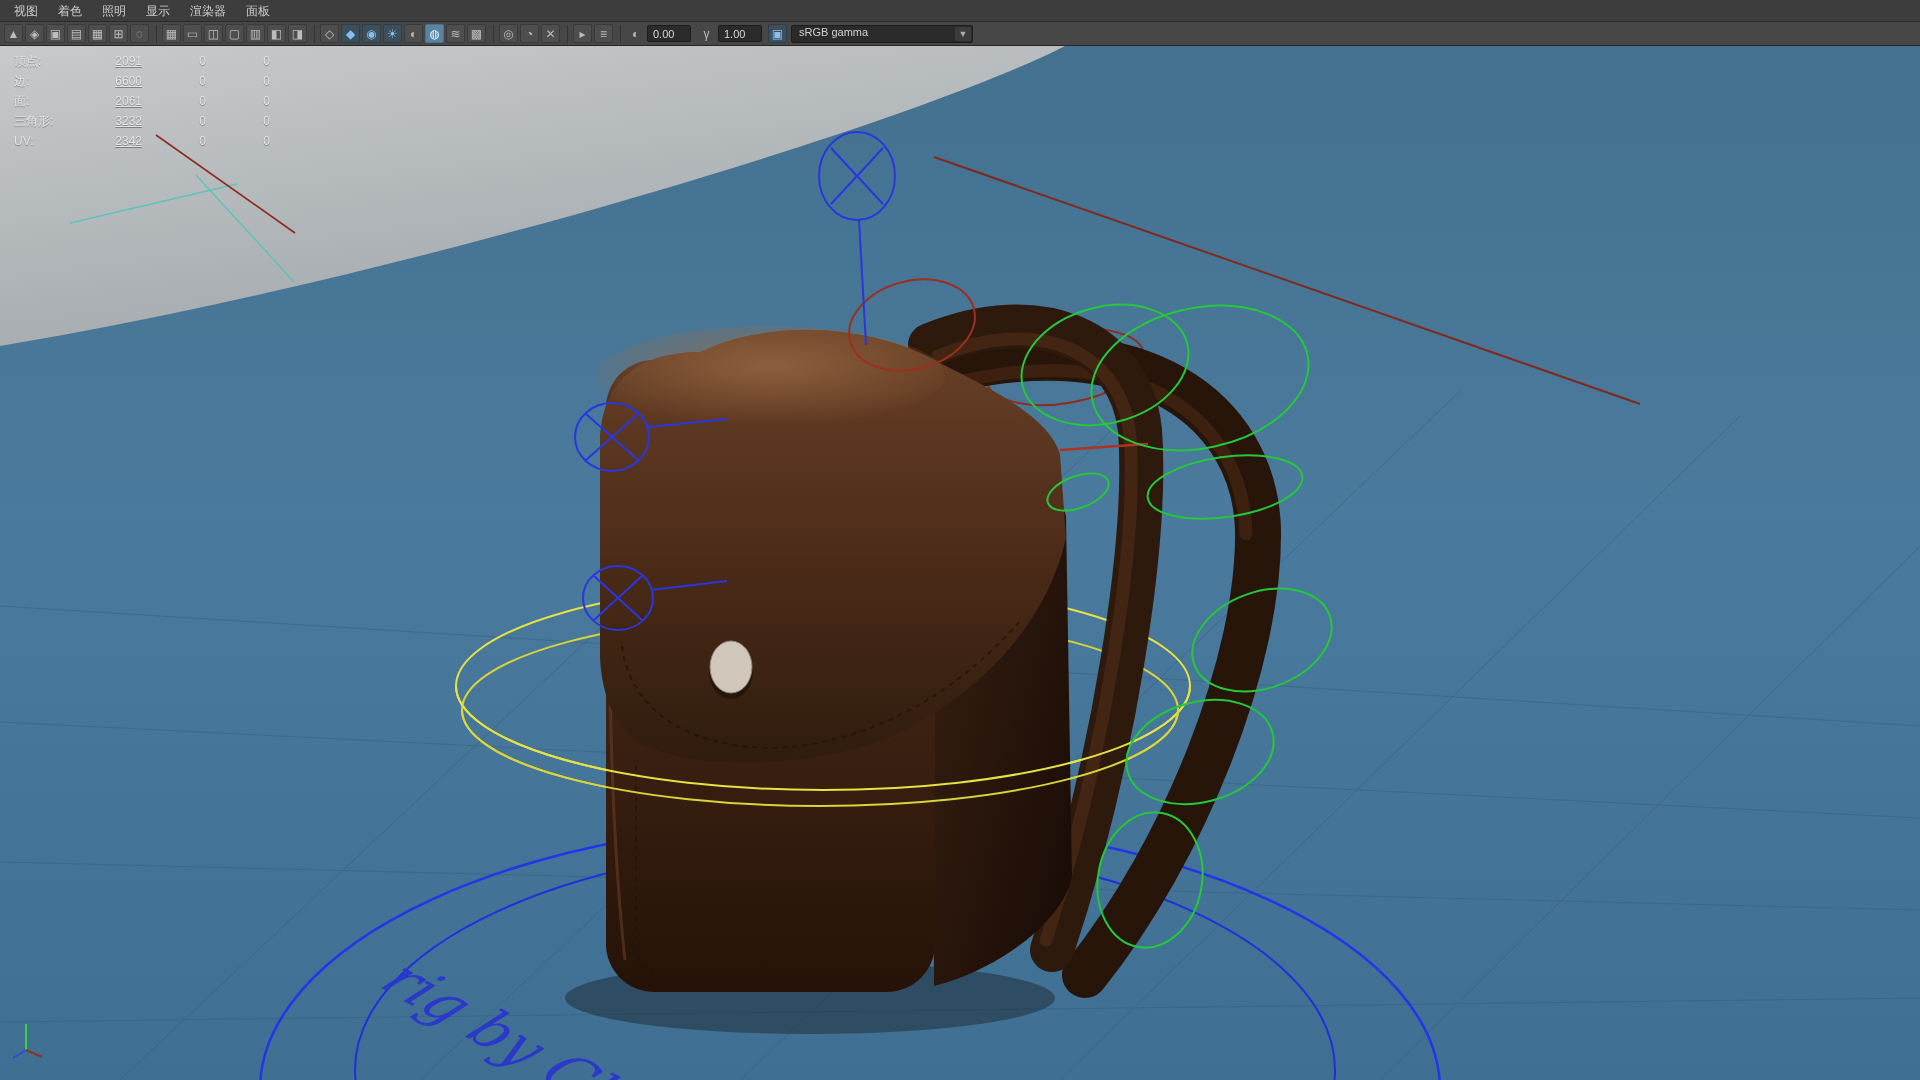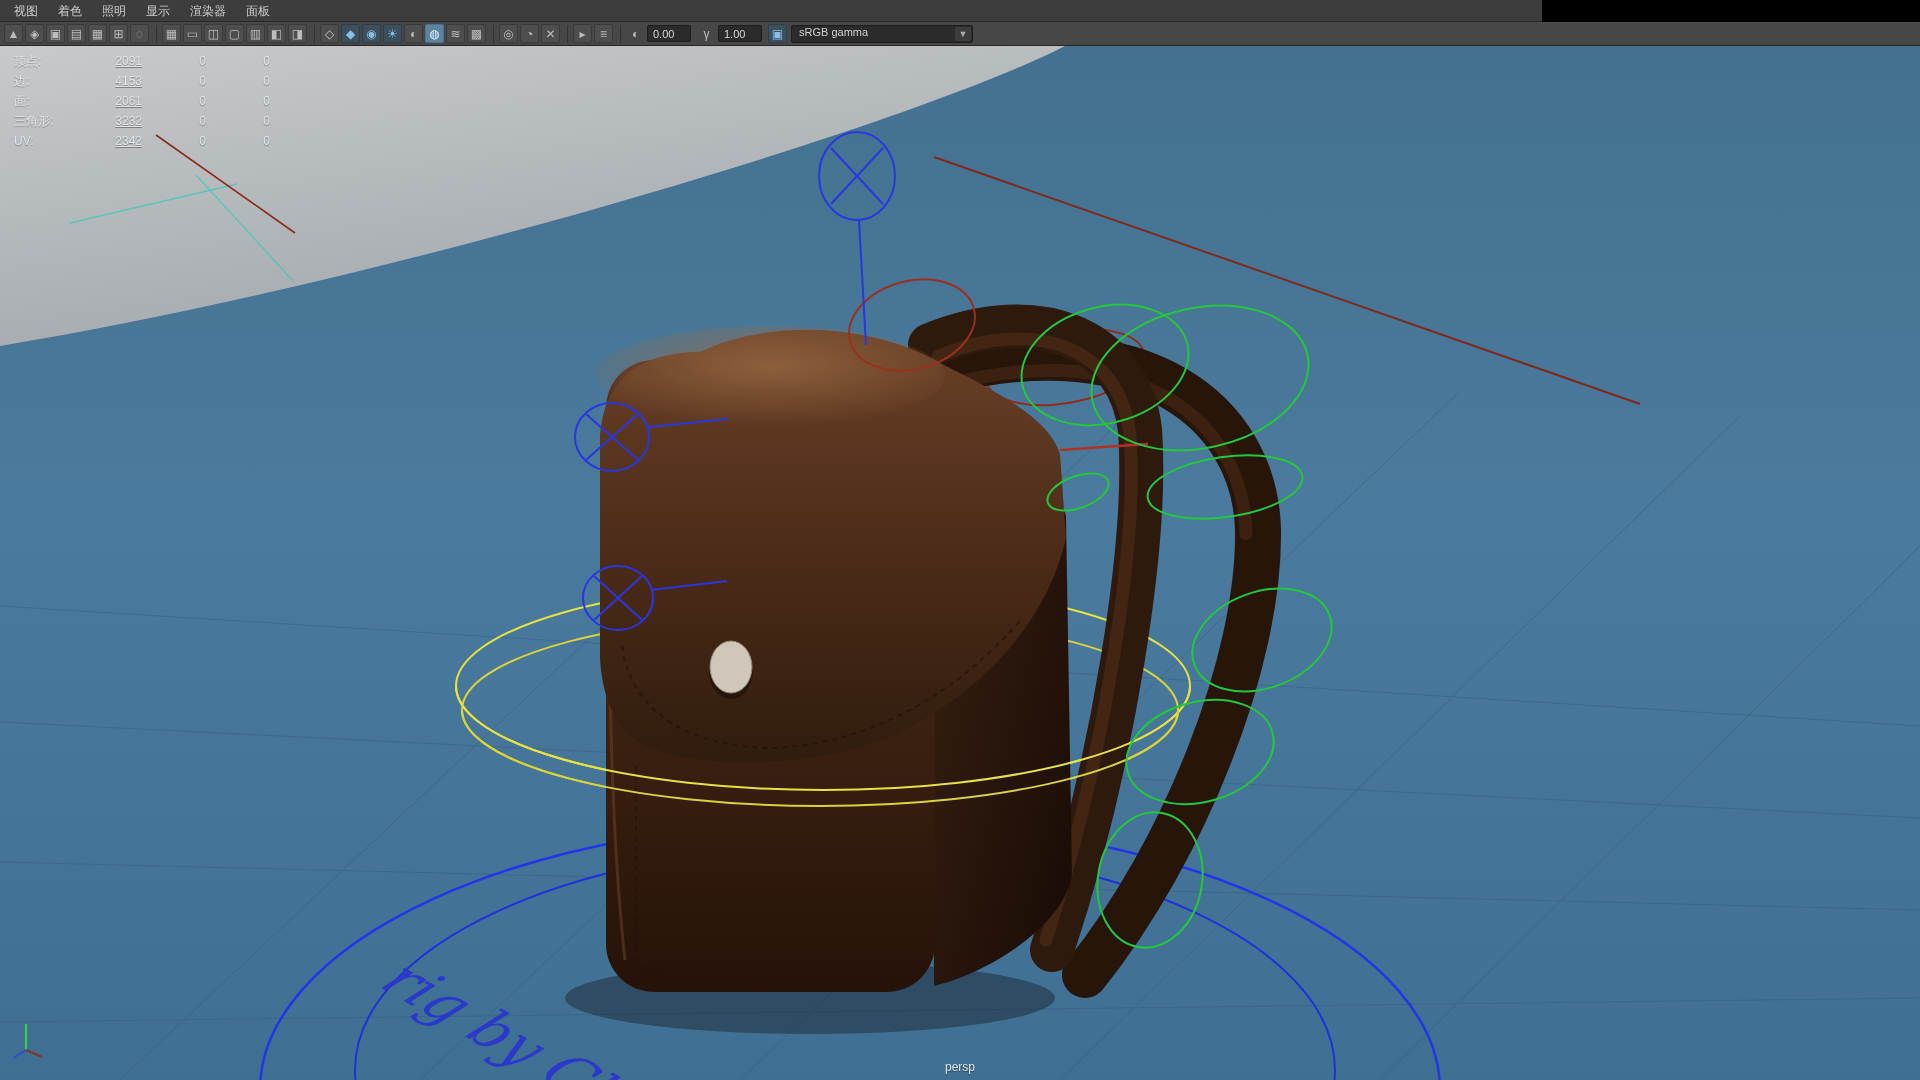--- a/index.html
+++ b/index.html
@@ -1,20 +1,20 @@
 <!DOCTYPE html>
 <html><head>
 <meta charset="utf-8">
 <style>
   * { box-sizing: border-box; margin: 0; padding: 0; }
   html, body { width: 1920px; height: 1080px; overflow: hidden; background: #000;
     font-family: "Liberation Sans", sans-serif; }
 
   
-  .menubar { position: absolute; top: 0; left: 0; width: 1542px; height: 22px;
+  .menubar { position: absolute; top: 0; left: 0; width: 1920px; height: 22px;
     background: #3d3d3d; border-bottom: 1px solid #2a2a2a;
     display: flex; align-items: center; padding-left: 4px; z-index: 30; }
   .menu-item { color: #cccccc; font-size: 12px; padding: 0 10px; height: 22px;
     line-height: 22px; cursor: default; }
 
   
   .toolbar { position: absolute; top: 22px; left: 0; width: 1920px; height: 24px;
     background: #474747; border-bottom: 1px solid #262626;
     display: flex; align-items: center; padding-left: 4px; z-index: 30; }
   .ticon { display: inline-flex; align-items: center; justify-content: center;
@@ -261,21 +261,21 @@
 
   <div class="hud">
     <div class="hud-row">
       <span class="hud-label">顶点:</span>
       <span class="hud-v1">2091</span>
       <span class="hud-v2">0</span>
       <span class="hud-v3">0</span>
     </div>
     <div class="hud-row">
       <span class="hud-label">边:</span>
-      <span class="hud-v1">4153</span>
+      <span class="hud-v1">6600</span>
       <span class="hud-v2">0</span>
       <span class="hud-v3">0</span>
     </div>
     <div class="hud-row">
       <span class="hud-label">面:</span>
       <span class="hud-v1">2061</span>
       <span class="hud-v2">0</span>
       <span class="hud-v3">0</span>
     </div>
     <div class="hud-row">
@@ -285,14 +285,13 @@
       <span class="hud-v3">0</span>
     </div>
     <div class="hud-row">
       <span class="hud-label">UV:</span>
       <span class="hud-v1">2342</span>
       <span class="hud-v2">0</span>
       <span class="hud-v3">0</span>
     </div>
   </div>
 
-  <div class="camera-label">persp</div>
 </div>
 
 </body></html>

